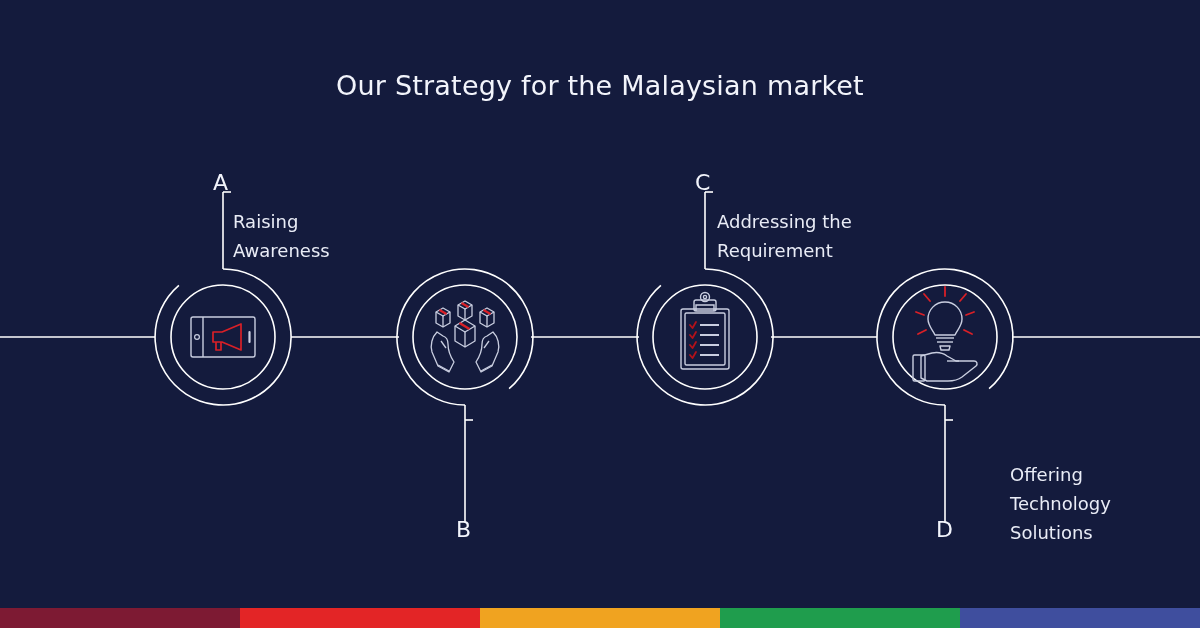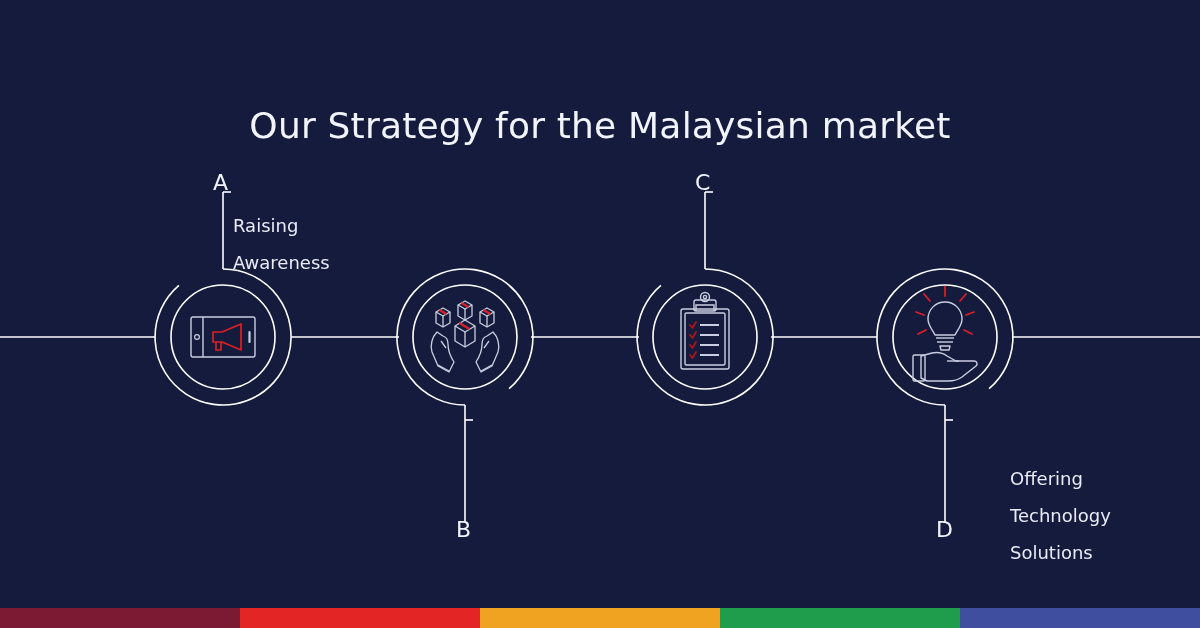--- a/index.html
+++ b/index.html
@@ -21,38 +21,37 @@
     width: 1200px;
     height: 628px;
   }
   .title {
     position: absolute;
     left: 0;
     top: 70px;
     width: 1200px;
     text-align: center;
     color: #f2f4fb;
-    font-size: 36px;
+    font-size: 27px;
     font-weight: 400;
     letter-spacing: 0.2px;
-    margin-top: 35px;
   }
   .step-letter {
     position: absolute;
     color: #f2f4fb;
     font-size: 22px;
     font-weight: 400;
     line-height: 1;
   }
   .step-text {
     position: absolute;
     color: #e9ecf6;
     font-size: 18px;
     font-weight: 400;
-    line-height: 37px;
+    line-height: 29px;
     white-space: pre-line;
   }
   .bar {
     position: absolute;
     bottom: 0;
     height: 20px;
     width: 240px;
   }
 </style>
 </head>
@@ -217,20 +216,22 @@
 
   <div class="title">Our Strategy for the Malaysian market</div>
 
   <div class="step-letter" style="left:213px; top:172px;">A</div>
   <div class="step-text" style="left:233px; top:207px; width:200px;">Raising
 Awareness</div>
 
   <div class="step-letter" style="left:456px; top:519px;">B</div>
 
   <div class="step-letter" style="left:695px; top:172px;">C</div>
+  <div class="step-text" style="left:717px; top:207px; width:220px;">Addressing the
+Requirement</div>
 
   <div class="step-letter" style="left:936px; top:519px;">D</div>
   <div class="step-text" style="left:1010px; top:420px; width:220px;margin-top:40px;">Offering
 Technology
 Solutions</div>
 
   <div class="bar" style="left: 0px; background: rgb(125, 26, 51);"></div>
   <div class="bar" style="left: 240px; background: rgb(227, 37, 38);"></div>
   <div class="bar" style="left: 480px; background: rgb(240, 163, 32);"></div>
   <div class="bar" style="left: 720px; background: rgb(31, 157, 77);"></div>

